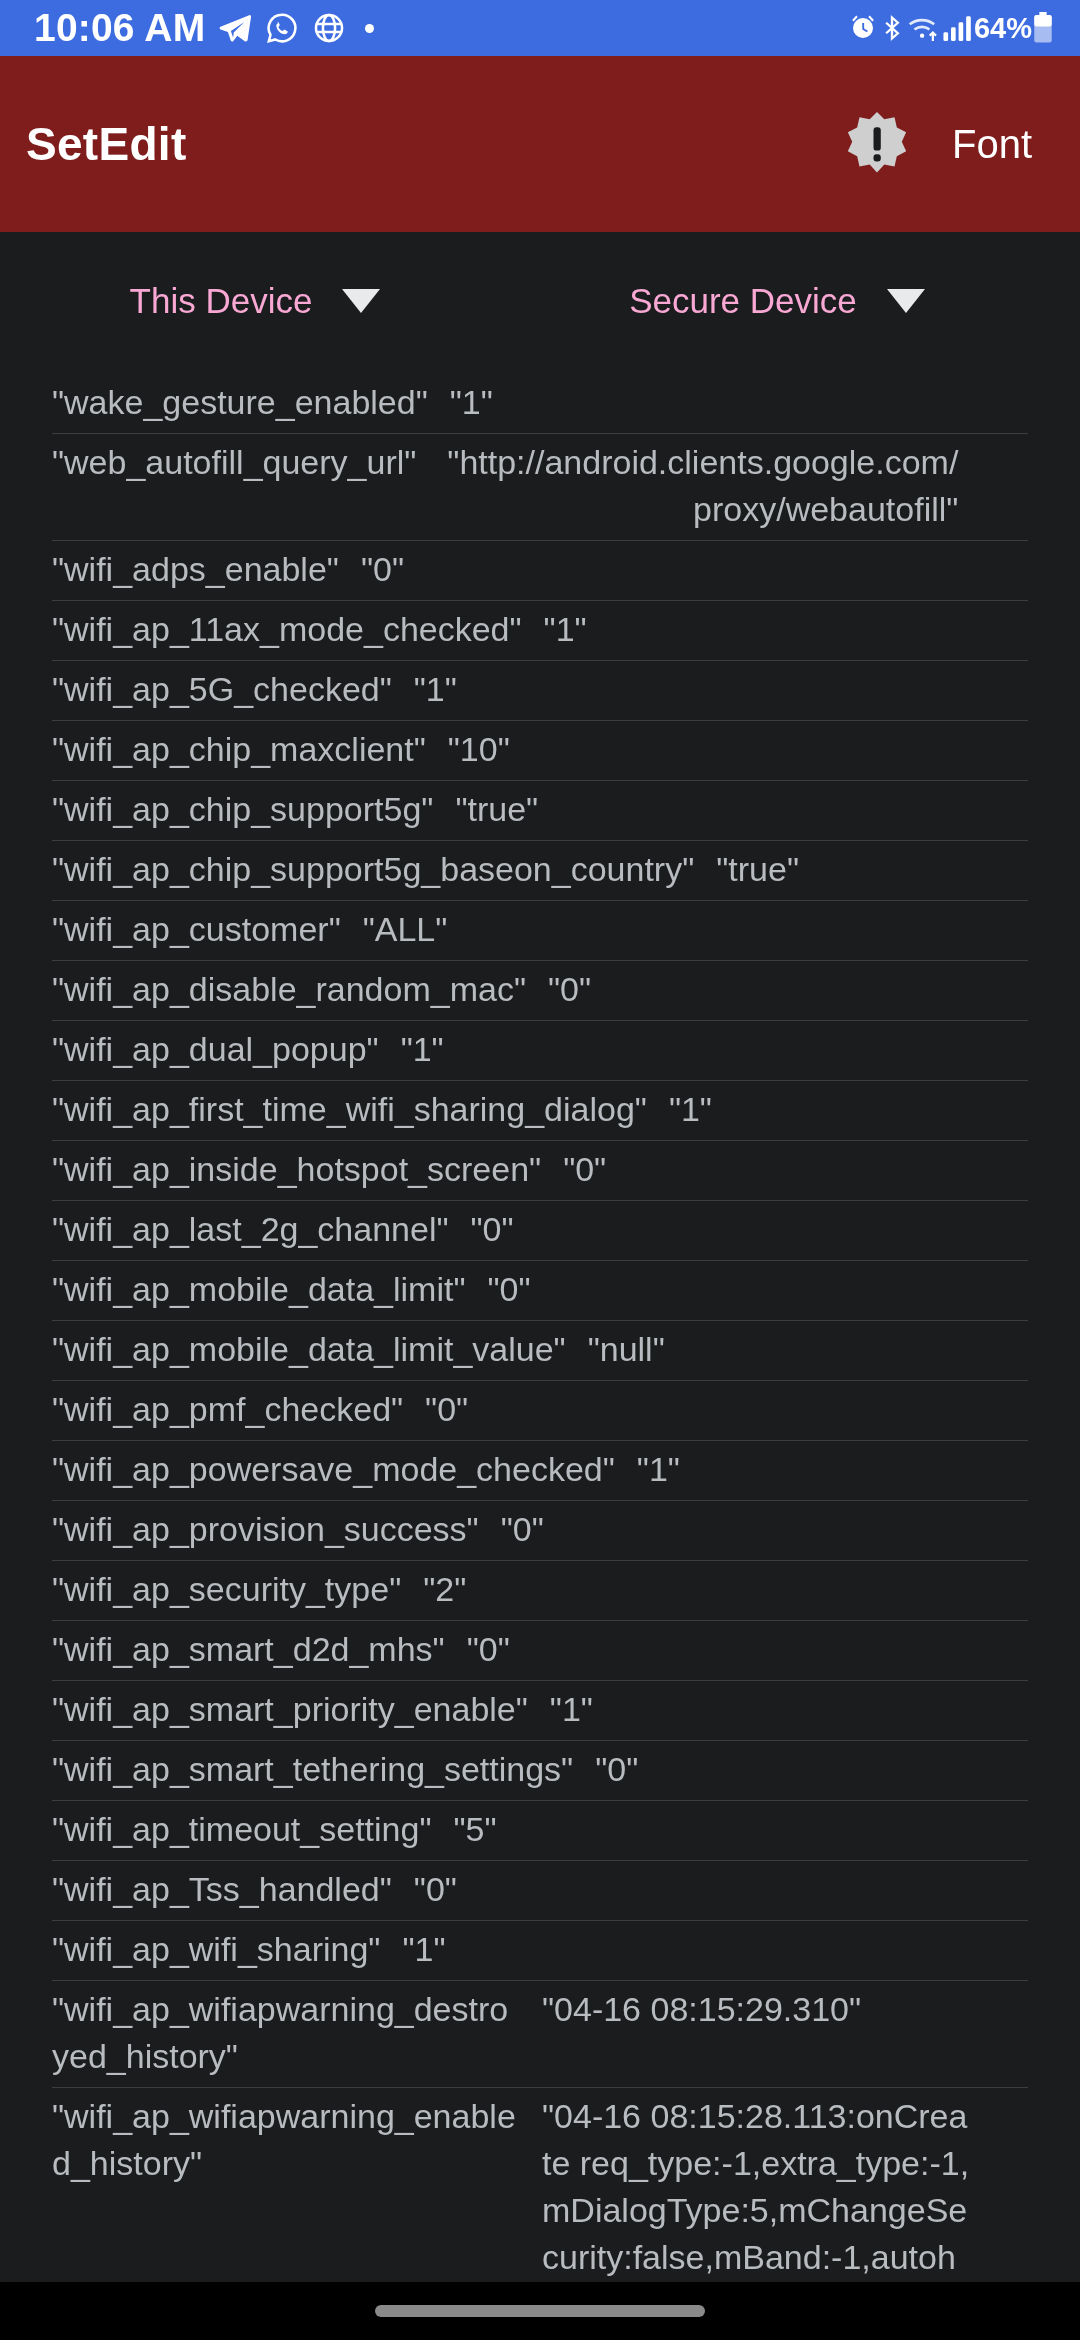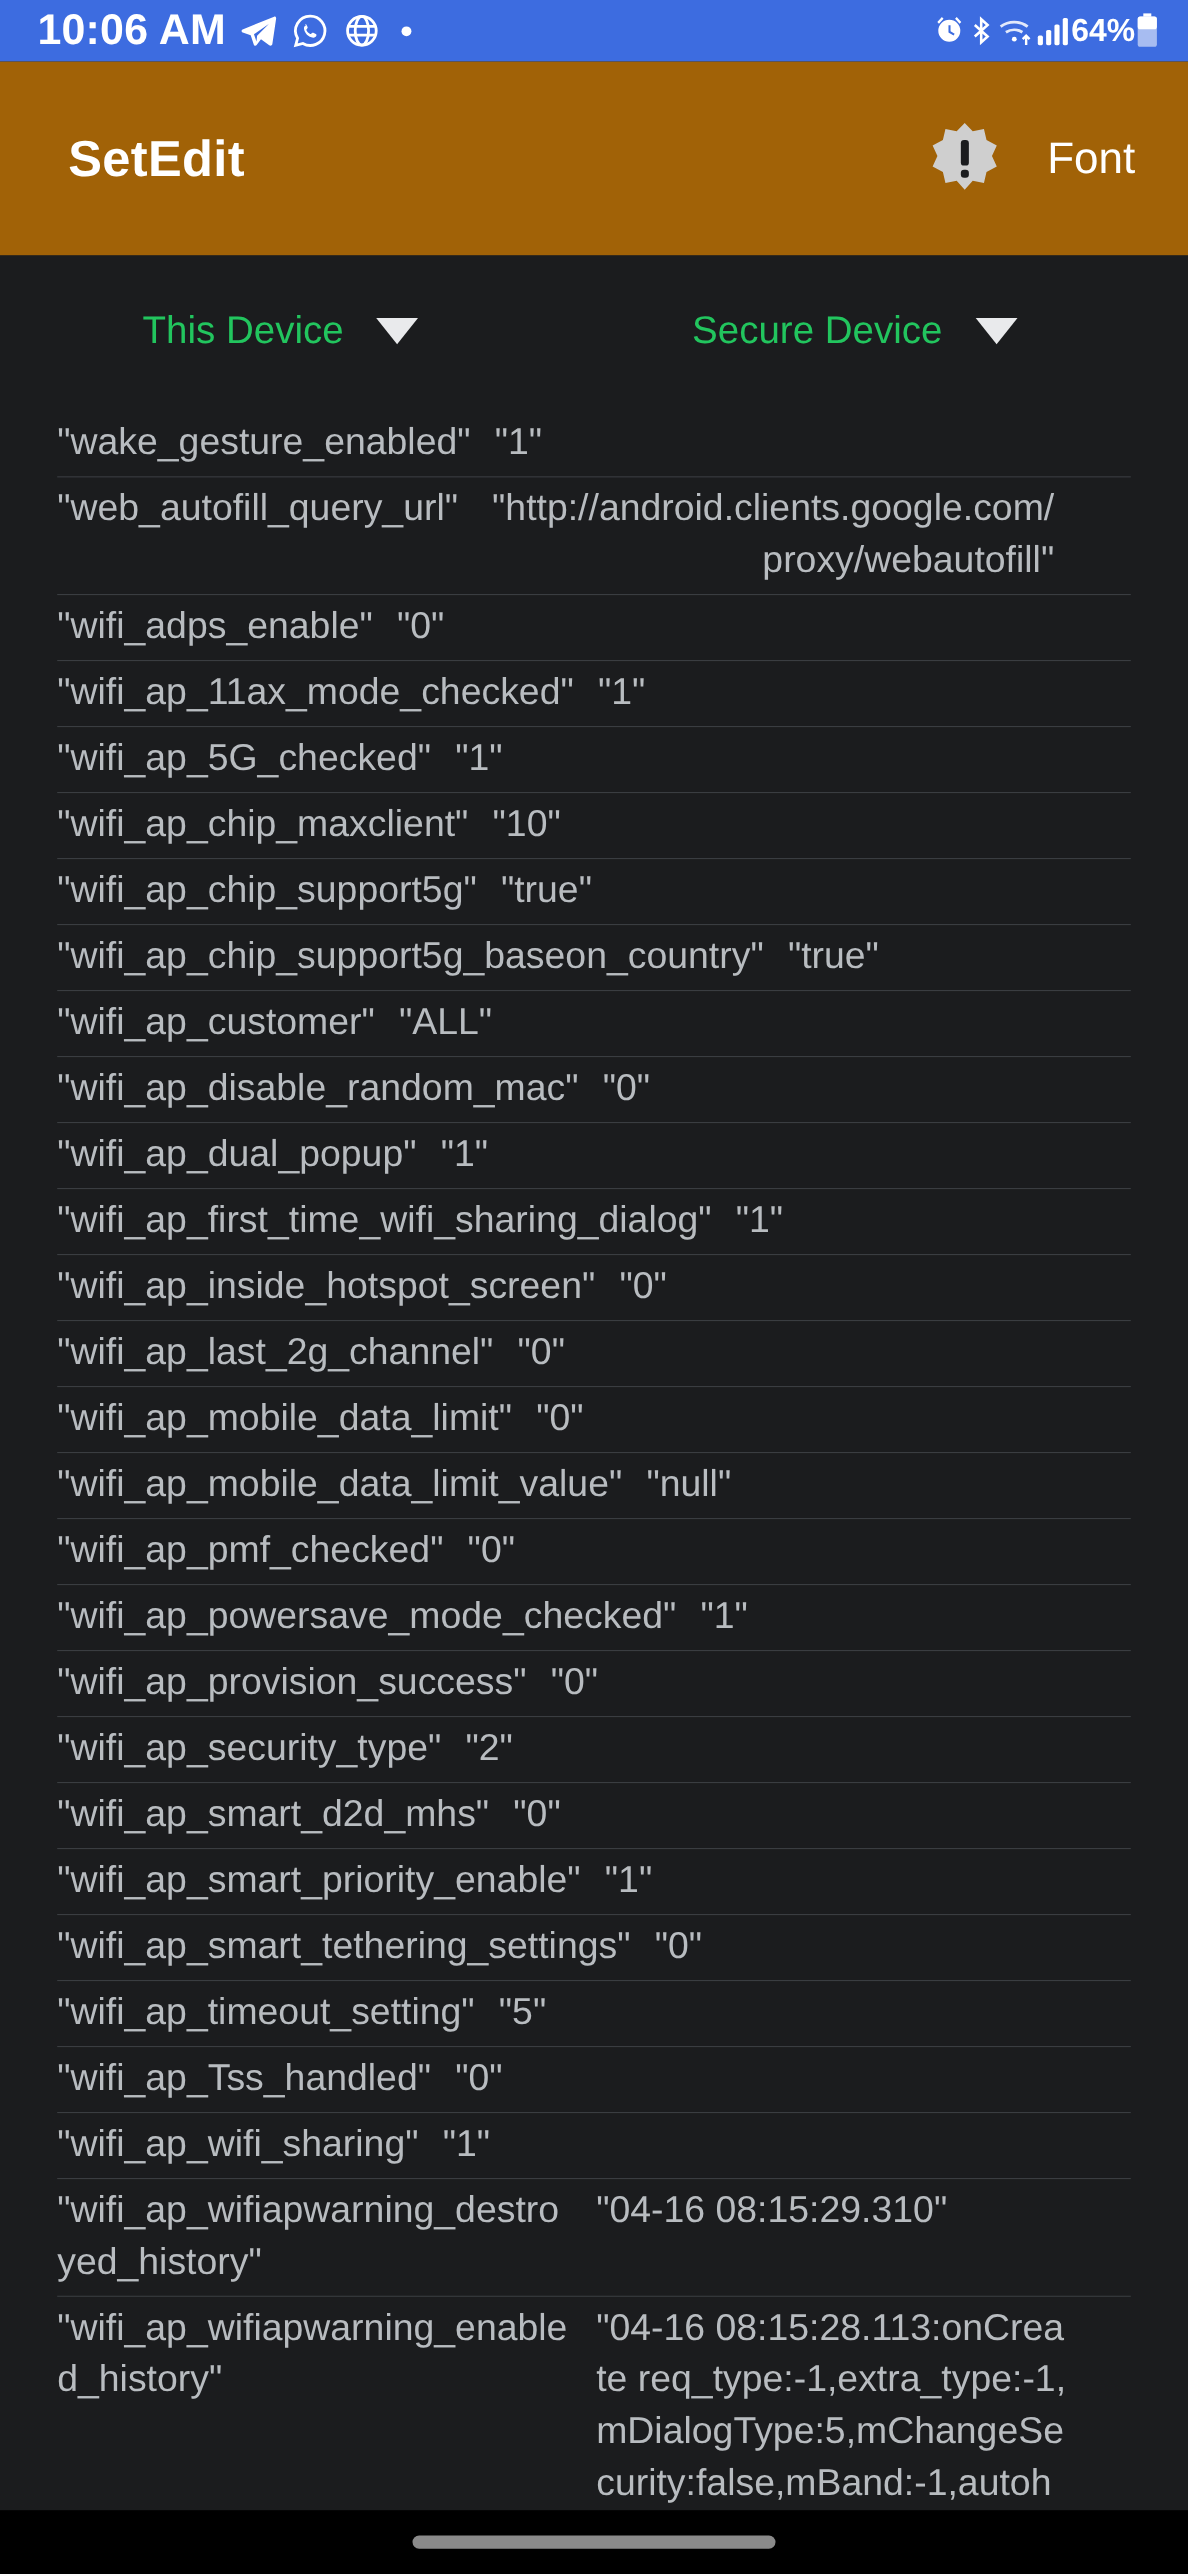--- a/index.html
+++ b/index.html
@@ -24,25 +24,25 @@
   .sb-left { display: flex; align-items: center; gap: 13px; }
   .sb-right { display: flex; align-items: center; }
   .sb-time { font-size: 39px; font-weight: 700; letter-spacing: .2px; }
   .sb-ico { display: block; }
   .sb-dot { width: 9px; height: 9px; border-radius: 50%; background: #fff; margin-left: 6px; }
   .sb-batt { font-size: 29px; font-weight: 700; }
 
   
   .app-bar {
     height: 176px;
-    background: #a16207;
+    background: #7f1d1d;
     display: flex;
     align-items: center;
     justify-content: space-between;
-    padding: 0 30px 0 62px;
+    padding: 0 30px 0 26px;
   }
   .app-title {
     color: #ffffff;
     font-size: 46px;
     font-weight: 700;
     letter-spacing: .3px;
   }
   .app-actions { display: flex; align-items: center; gap: 34px; }
   .badge-icon { width: 70px; height: 70px; display: block; }
   .font-btn {
@@ -60,21 +60,21 @@
     padding-top: 18px;
   }
   .spinner {
     display: flex;
     align-items: center;
     gap: 30px;
   }
   .spinner.left { width: 520px; justify-content: center; padding-right: 10px; }
   .spinner.right { width: 520px; justify-content: center; padding-right: 6px; }
   .spinner-label {
-    color: #22c55e;
+    color: #f9a8d4;
     font-size: 35px;
     font-weight: 400;
   }
   .caret {
     width: 0; height: 0;
     border-left: 19px solid transparent;
     border-right: 19px solid transparent;
     border-top: 24px solid #e9eaec;
   }
 

